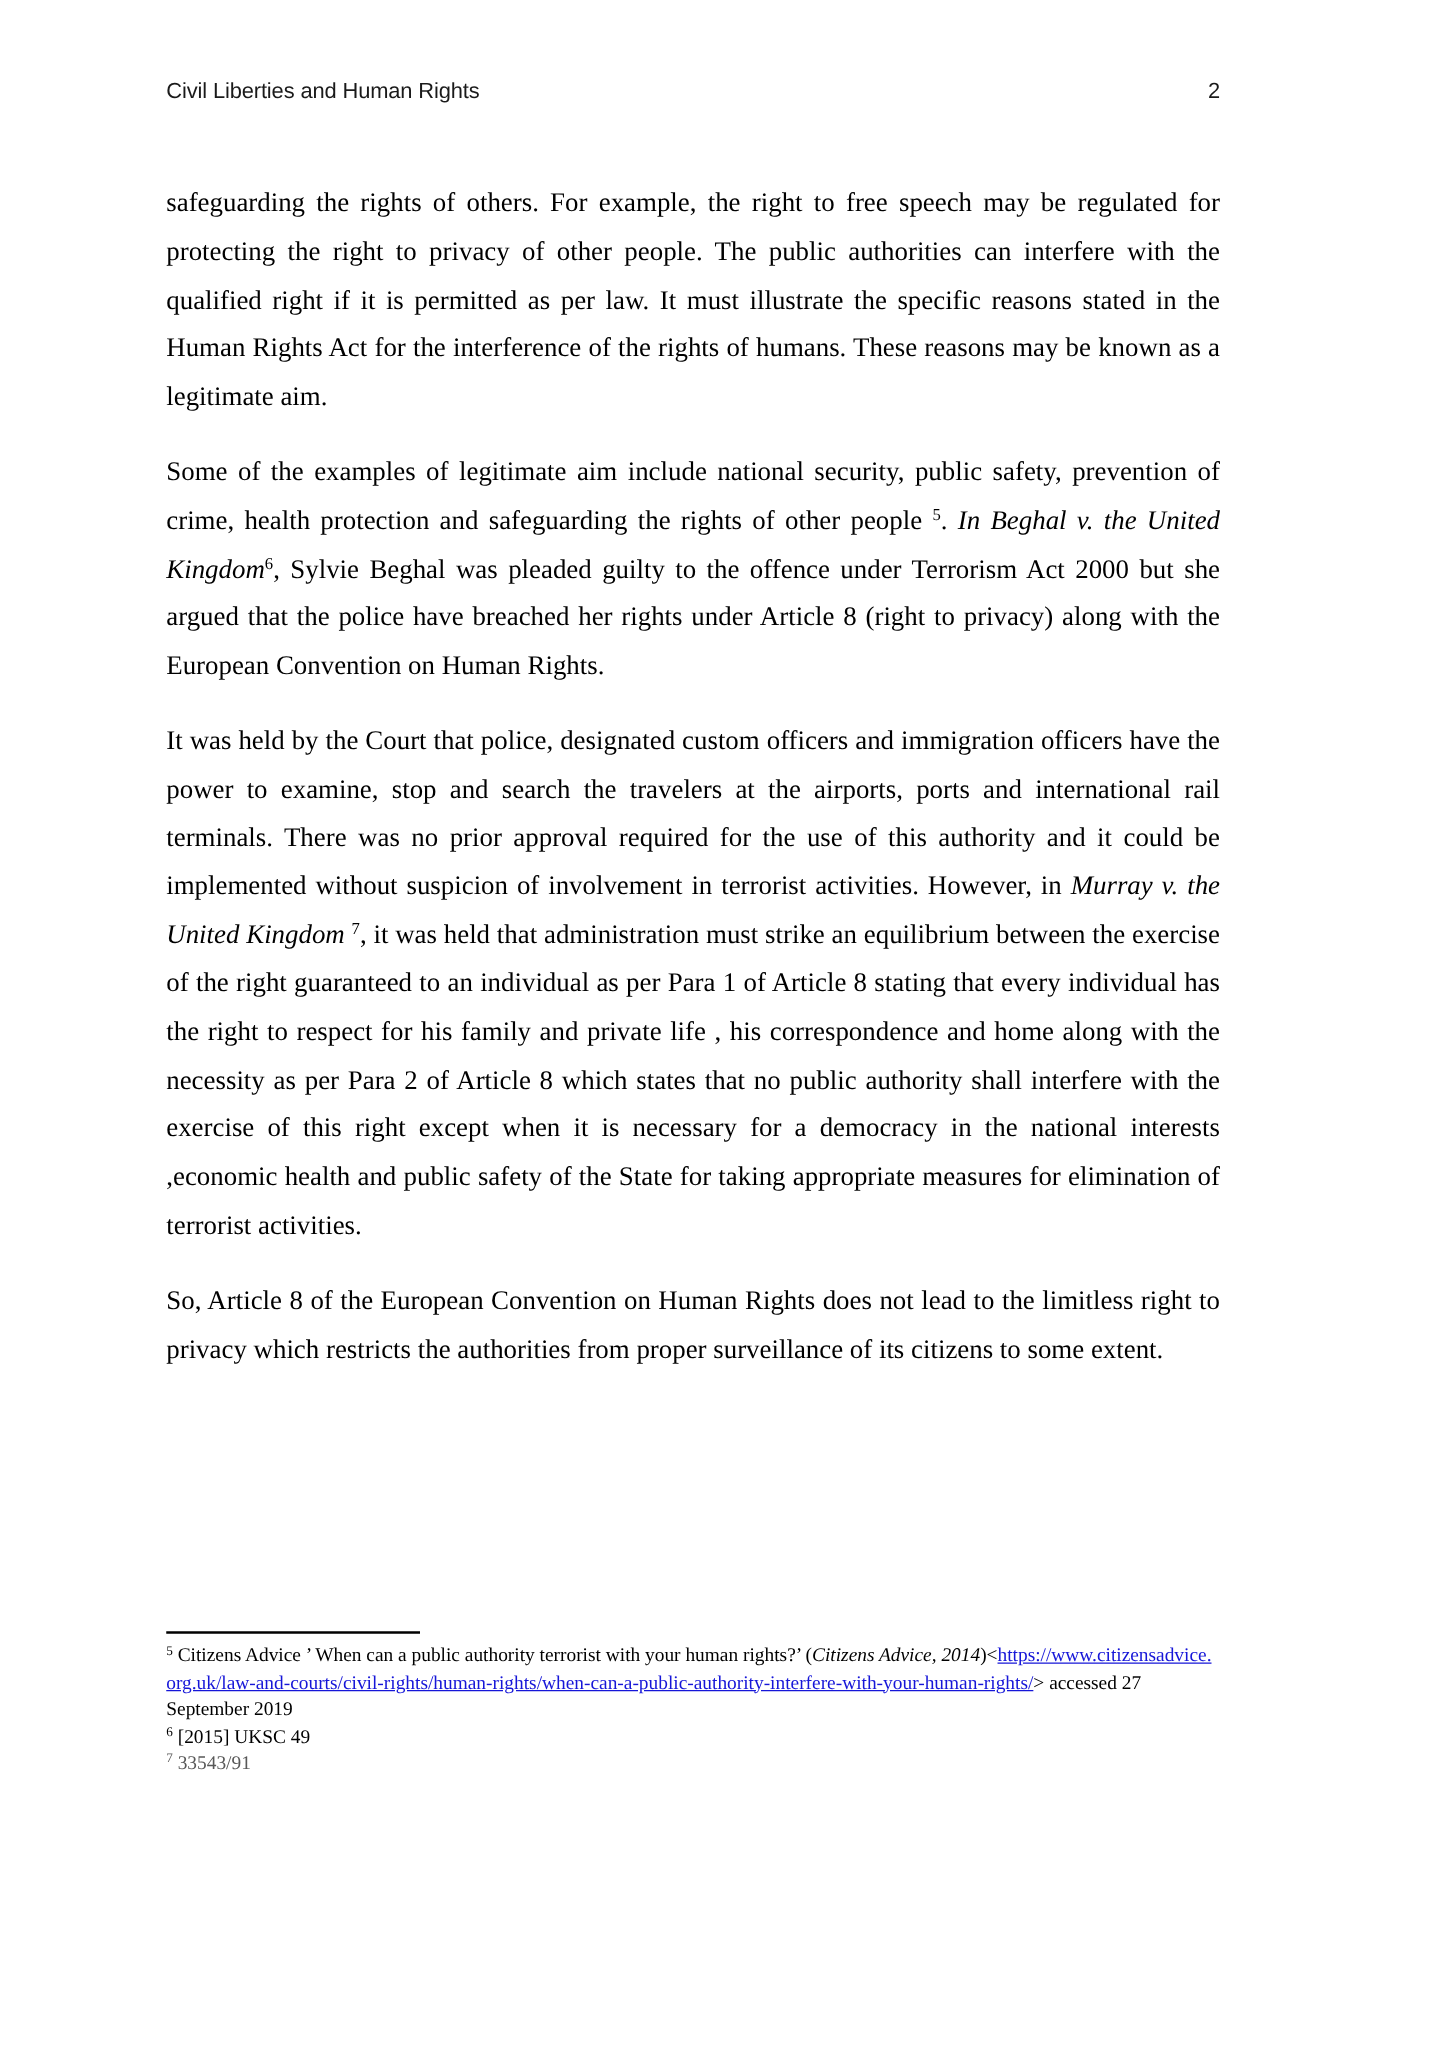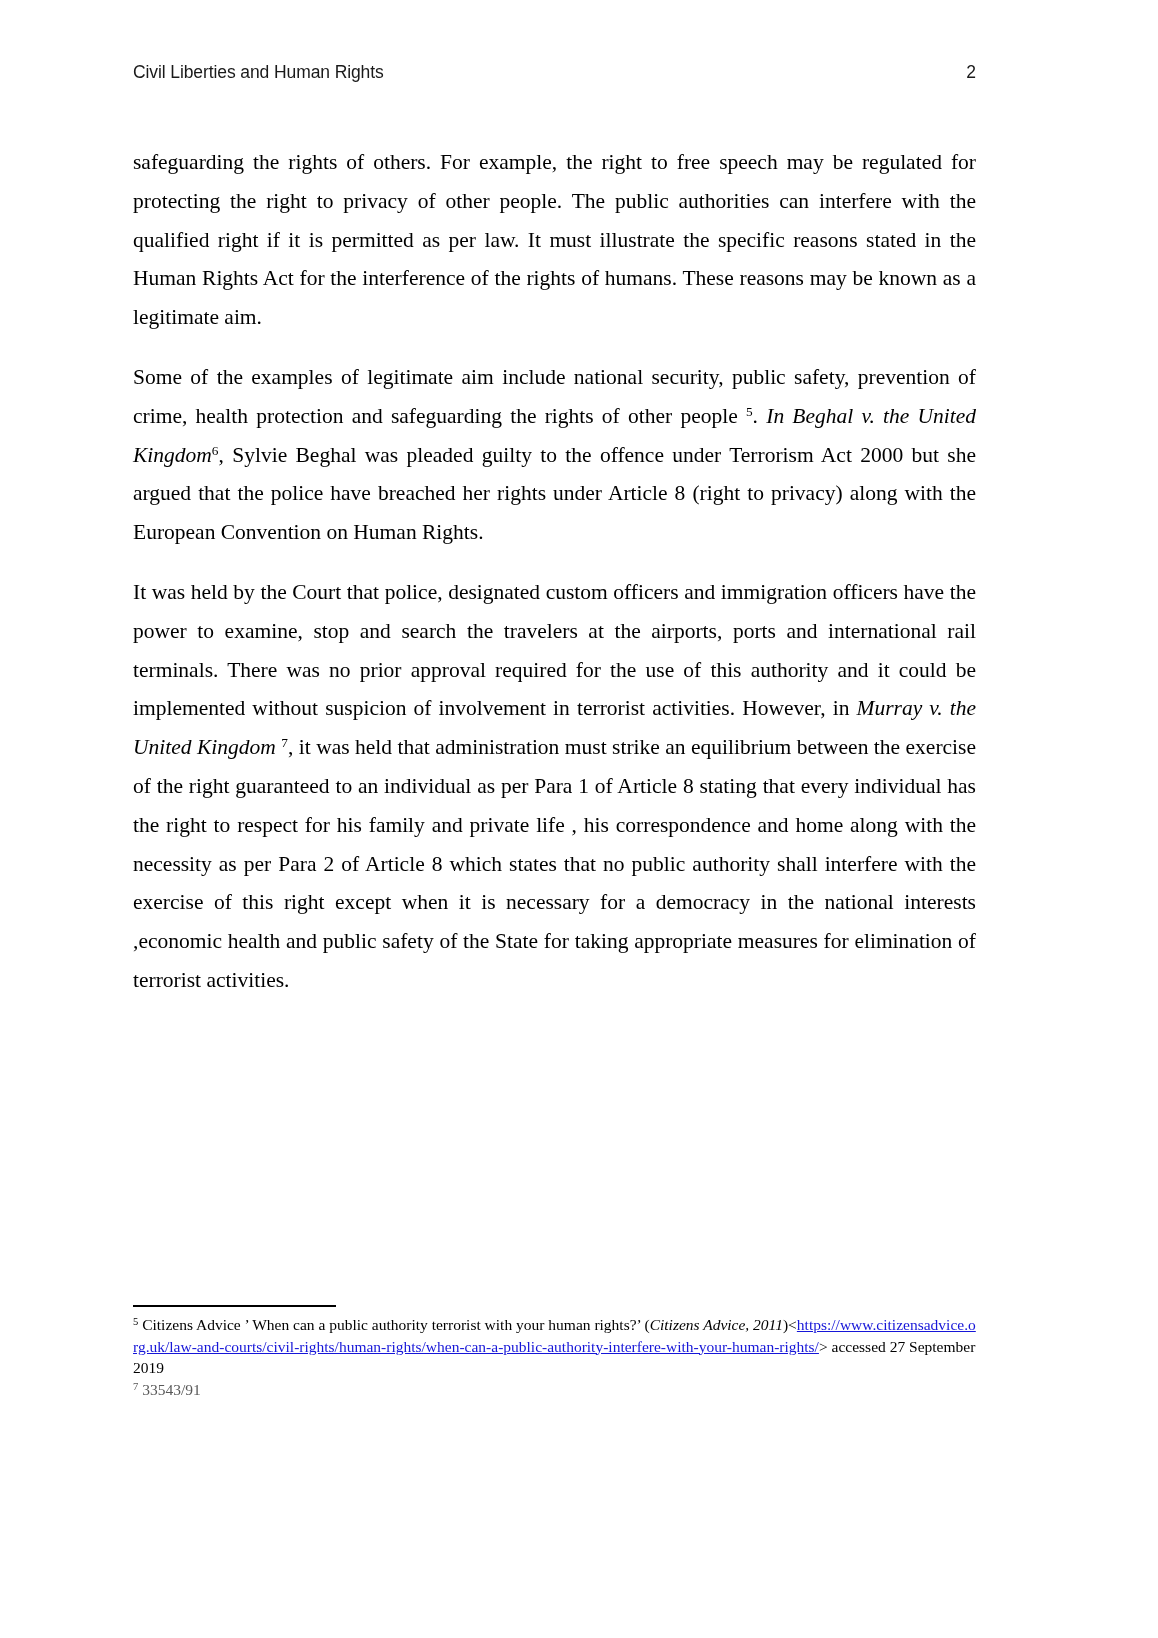--- a/index.html
+++ b/index.html
@@ -110,29 +110,33 @@
     <p class="para">safeguarding the rights of others. For example, the right to free speech may be regulated for protecting the right to privacy of other people. The public authorities can interfere with the qualified right if it is permitted as per law. It must illustrate the specific reasons stated in the Human Rights Act for the interference of the rights of humans. These reasons may be known as a legitimate aim.</p>
 
     <p class="para">
       <span>Some of the  examples of legitimate aim include national security, public safety, prevention of crime, health protection and safeguarding the rights of  other people </span><sup class="fn">5</sup><span>. </span><span class="it">In Beghal v. the United Kingdom</span><sup class="fn">6</sup><span>, Sylvie Beghal was pleaded guilty to the offence under Terrorism Act 2000 but she argued that the police have breached her rights under Article 8 (right to privacy) along with the European Convention on Human Rights.</span>
     </p>
 
     <p class="para">
       <span>It was held by the Court that police, designated custom officers and immigration officers have the power to examine, stop and search the travelers at the airports, ports and international rail terminals. There was no prior approval required for the use of this authority and it could be implemented without suspicion of involvement in terrorist activities. However,  in </span><span class="it">Murray v. the United Kingdom </span><sup class="fn">7</sup><span>, it was held that administration must strike an equilibrium between the exercise of the right guaranteed to an individual as per Para 1 of Article 8 stating that every individual has the right to respect for his family and private life , his correspondence and home along with the  necessity as per Para 2 of Article 8 which states that no public authority shall interfere with the exercise  of  this right except when it is necessary for a democracy in the  national interests ,economic health and public safety  of the State for taking appropriate measures for elimination of terrorist activities.</span>
     </p>
 
+    <p class="para">So, Article 8 of the European Convention on Human Rights does not lead to the limitless right to privacy which restricts the authorities from proper surveillance of its citizens to some extent.</p>
 
   </div>
 
   <div class="footnotes">
     <div class="fn-rule"></div>
 
     <p class="fn-item">
-      <sup>5</sup><span> Citizens Advice ’ When can a public authority terrorist with your human rights?’ (</span><span class="it">Citizens Advice, 2011</span><span>)&lt;</span><span class="fn-link">https://www.citizensadvice.org.uk/law-and-courts/civil-rights/human-rights/when-can-a-public-authority-interfere-with-your-human-rights/</span><span>&gt; accessed 27 September  2019</span>
+      <sup>5</sup><span> Citizens Advice ’ When can a public authority terrorist with your human rights?’ (</span><span class="it">Citizens Advice, 2014</span><span>)&lt;</span><span class="fn-link">https://www.citizensadvice.org.uk/law-and-courts/civil-rights/human-rights/when-can-a-public-authority-interfere-with-your-human-rights/</span><span>&gt; accessed 27 September  2019</span>
     </p>
 
+    <p class="fn-item">
+      <sup>6</sup><span> [2015] UKSC 49</span>
+    </p>
 
     <p class="fn-item fn-grey">
       <sup>7</sup><span> 33543/91</span>
     </p>
   </div>
 
 </div>
 
 </body></html>

